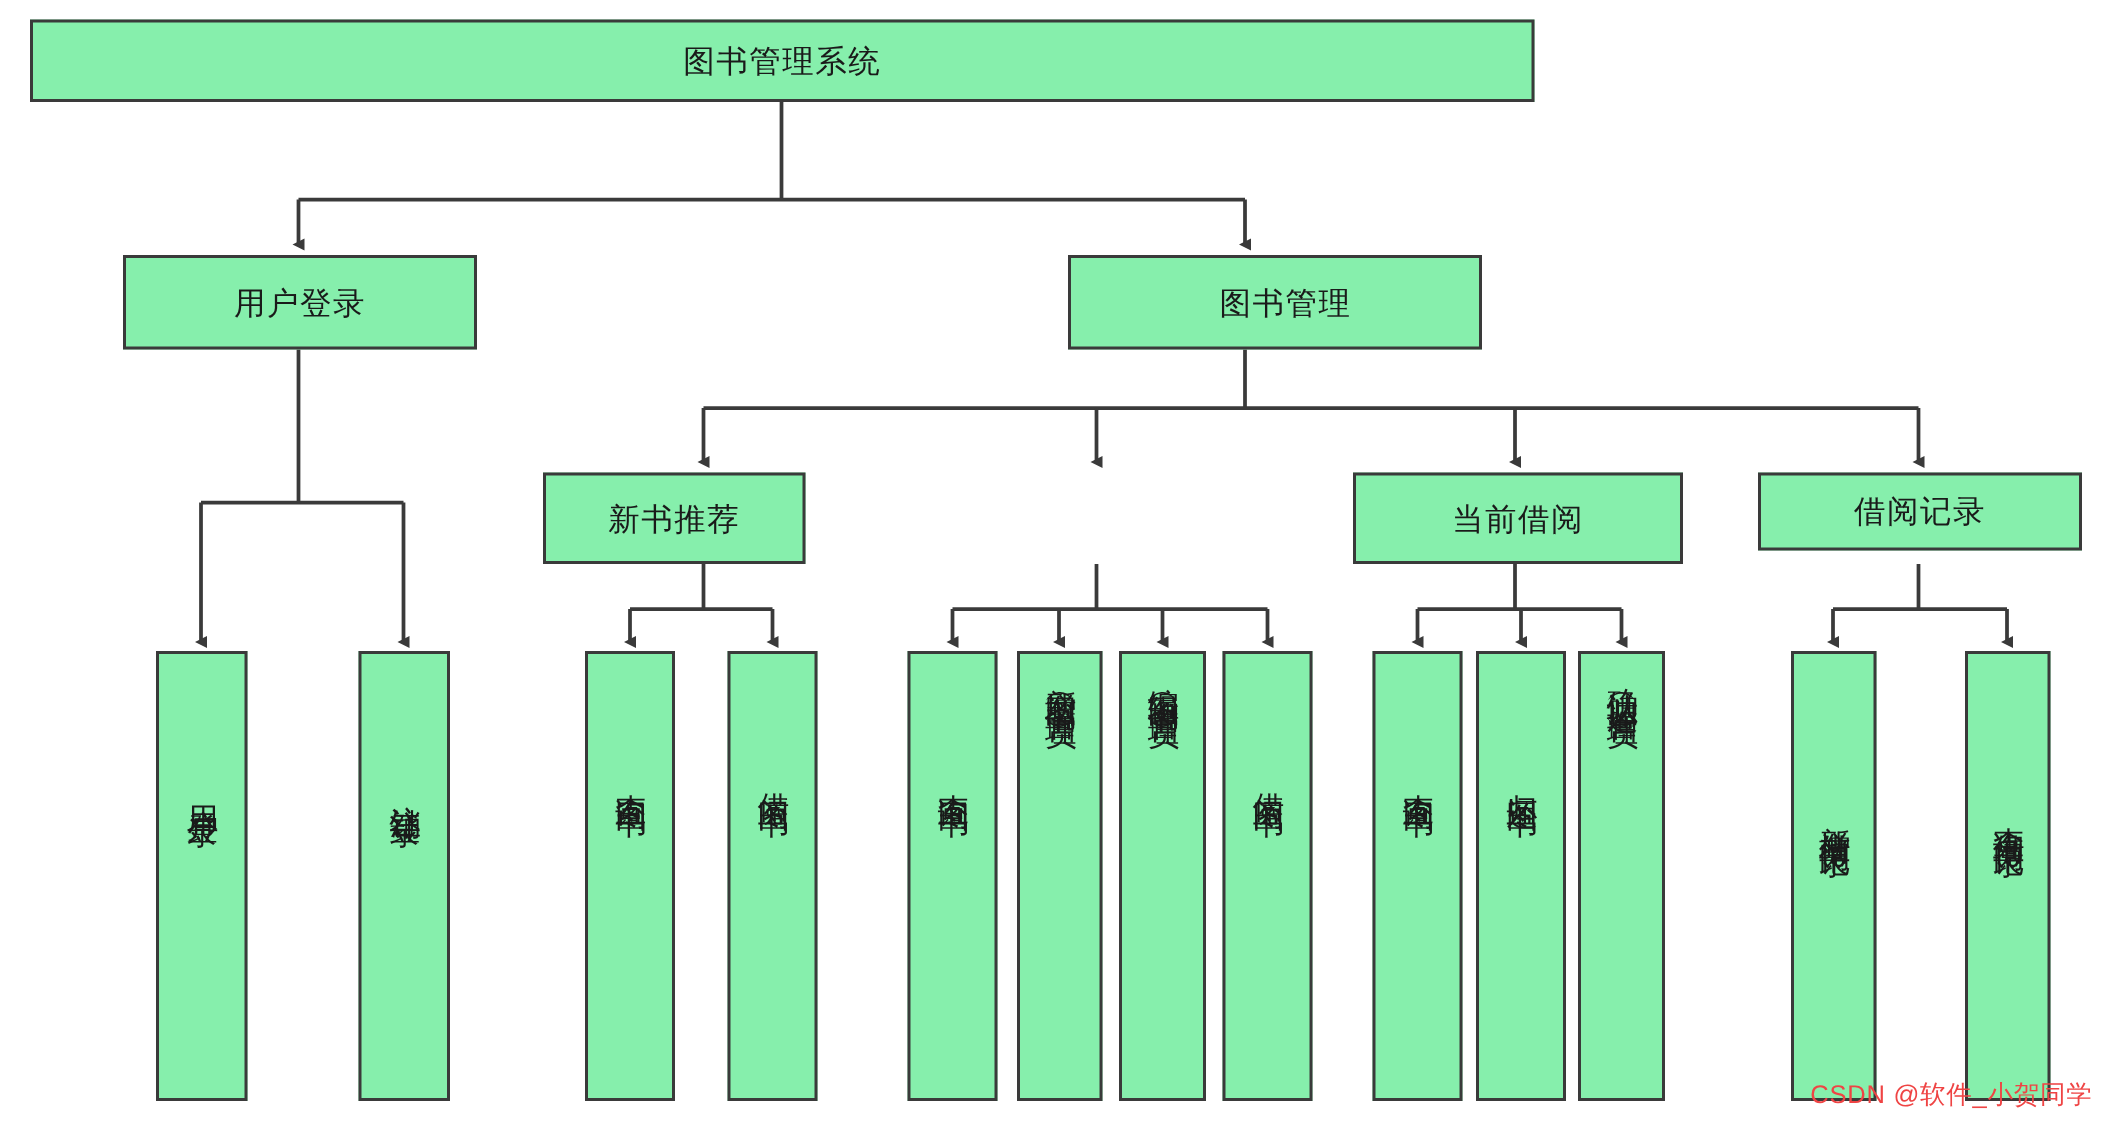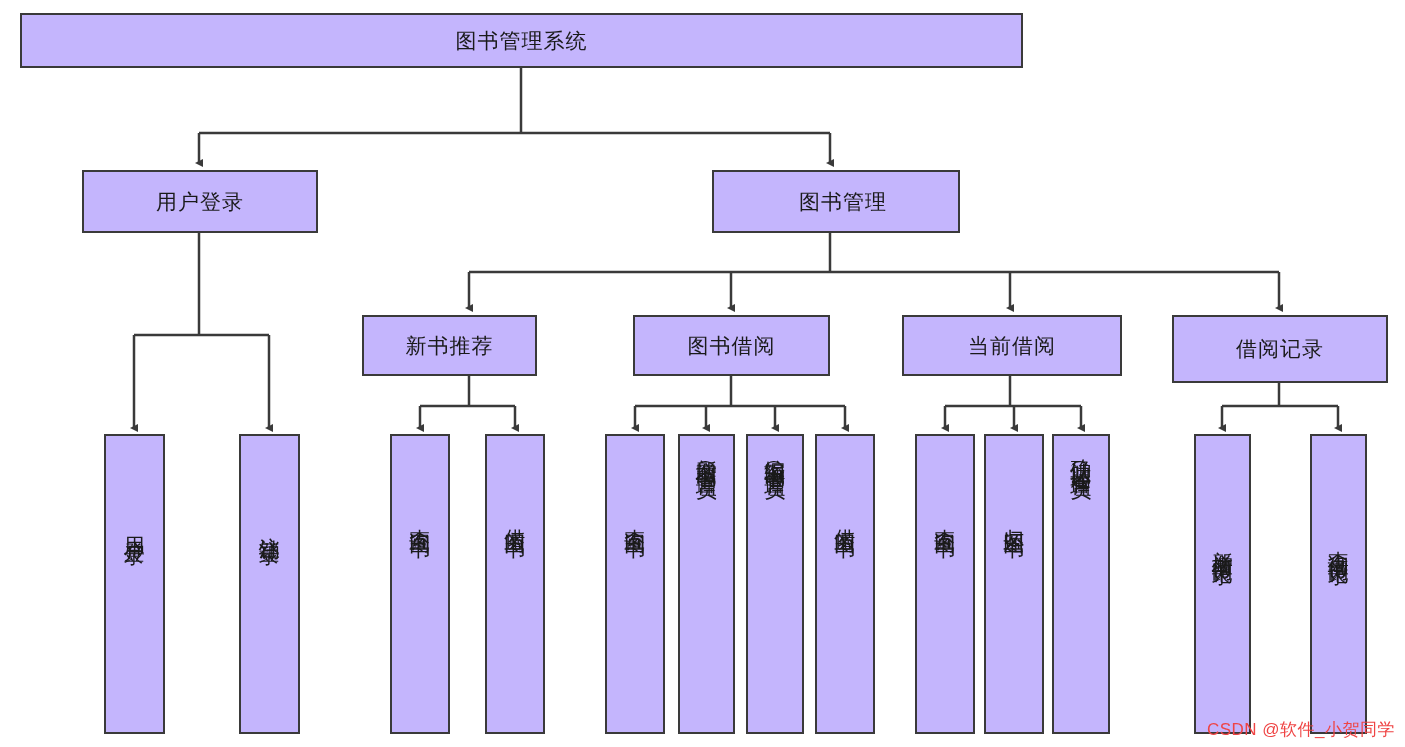--- a/index.html
+++ b/index.html
@@ -22,21 +22,21 @@
     left: 0;
     top: 0;
     width: 1405px;
     height: 747px;
     pointer-events: none;
   }
   .node {
     position: absolute;
     box-sizing: border-box;
     border: 2px solid #3a3a3a;
-    background: #c4b5fd;
+    background: #86efac;
     display: flex;
     align-items: center;
     justify-content: center;
     color: #1a1a1a;
   }
   .node.horiz {
     font-size: 21px;
     letter-spacing: 1px;
   }
   .node.vert {
@@ -126,34 +126,31 @@
     </g>
   </svg>
 
   <div class="node horiz" style="left:20px; top:13px; width:1003px; height:55px;">
     <span>图书管理系统</span>
   </div>
 
   <div class="node horiz" style="left:82px; top:170px; width:236px; height:63px;">
     <span>用户登录</span>
   </div>
-  <div class="node horiz" style="left:712px; top:170px; width:248px; height:63px;padding-left:14px;">
+  <div class="node horiz" style="left:712px; top:170px; width:276px; height:63px;padding-left:14px;">
     <span>图书管理</span>
   </div>
 
   <div class="node horiz" style="left:362px; top:315px; width:175px; height:61px;">
     <span>新书推荐</span>
   </div>
-  <div class="node horiz" style="left:633px; top:315px; width:197px; height:61px;">
-    <span>图书借阅</span>
-  </div>
   <div class="node horiz" style="left:902px; top:315px; width:220px; height:61px;">
     <span>当前借阅</span>
   </div>
-  <div class="node horiz" style="left:1172px; top:315px; width:216px; height:68px;">
+  <div class="node horiz" style="left:1172px; top:315px; width:216px; height:52px;">
     <span>借阅记录</span>
   </div>
 
   <div class="node vert" style="left:104px; top:434px; width:61px; height:300px;">
     <span class="vlabel mid">用户登录</span>
   </div>
   <div class="node vert" style="left:239px; top:434px; width:61px; height:300px;">
     <span class="vlabel mid">注销登录</span>
   </div>
 

